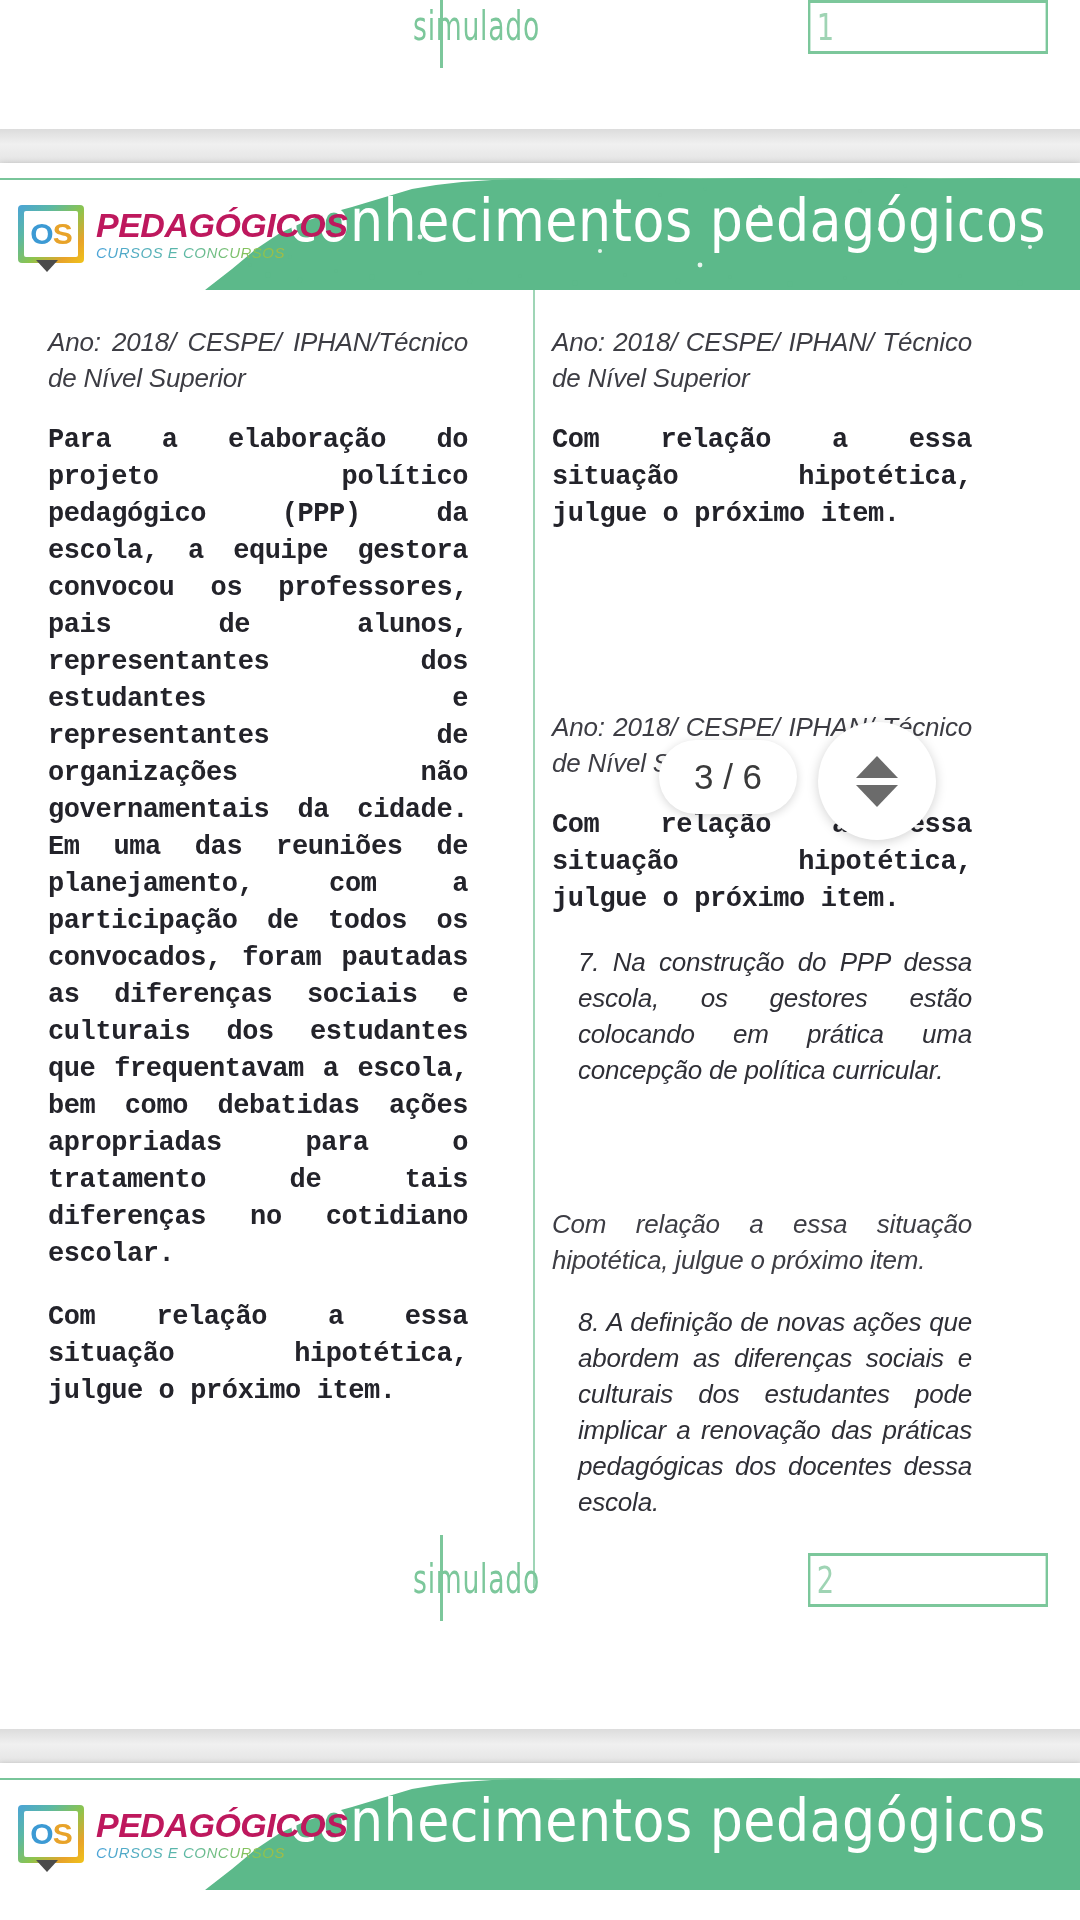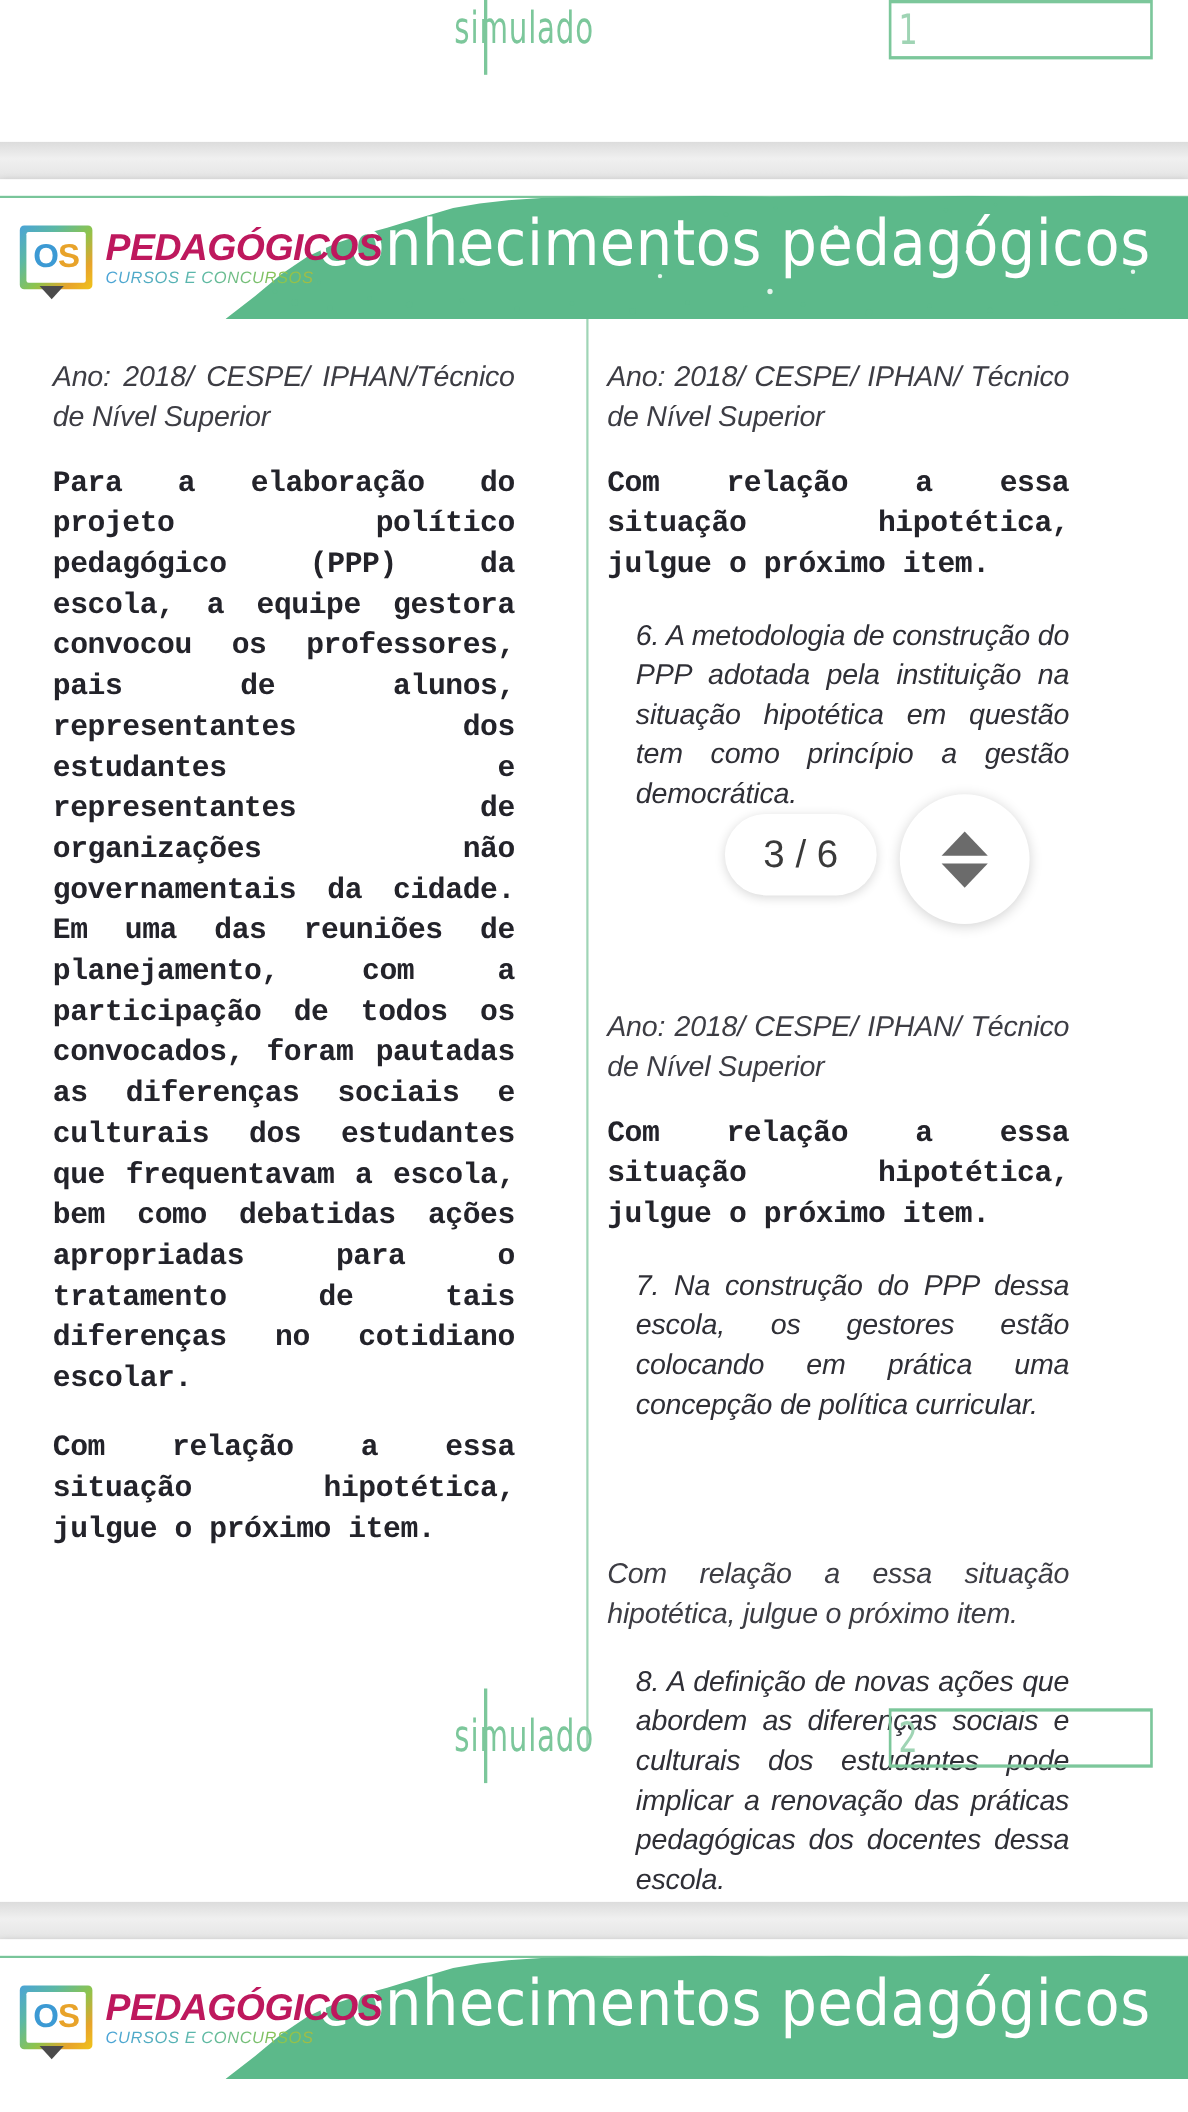--- a/index.html
+++ b/index.html
@@ -394,21 +394,20 @@
 
       <div class="col col-left">
         <div class="meta">Ano: 2018/ CESPE/ IPHAN/Técnico de Nível Superior</div>
         <div class="para">Para a elaboração do projeto político pedagógico (PPP) da escola, a equipe gestora convocou os professores, pais de alunos, representantes dos estudantes e representantes de organizações não governamentais da cidade. Em uma das reuniões de planejamento, com a participação de todos os convocados, foram pautadas as diferenças sociais e culturais dos estudantes que frequentavam a escola, bem como debatidas ações apropriadas para o tratamento de tais diferenças no cotidiano escolar.</div>
         <div class="para">Com relação a essa situação hipotética, julgue o próximo item.</div>
       </div>
 
       <div class="col col-right">
         <div class="meta">Ano: 2018/ CESPE/ IPHAN/ Técnico de Nível Superior</div>
         <div class="para">Com relação a essa situação hipotética, julgue o próximo item.</div>
-        <div class="item">6. A metodologia de construção do PPP adotada pela instituição na situação hipotética em questão tem como princípio a gestão democrática.</div>
 
         <div class="spacer-lg"></div>
 
         <div class="meta">Ano: 2018/ CESPE/ IPHAN/ Técnico de Nível Superior</div>
         <div class="para">Com relação a essa situação hipotética, julgue o próximo item.</div>
         <div class="item">7. Na construção do PPP dessa escola, os gestores estão colocando em prática uma concepção de política curricular.</div>
 
         <div class="spacer-md"></div>
 
         <div class="meta">Com relação a essa situação hipotética, julgue o próximo item.</div>

